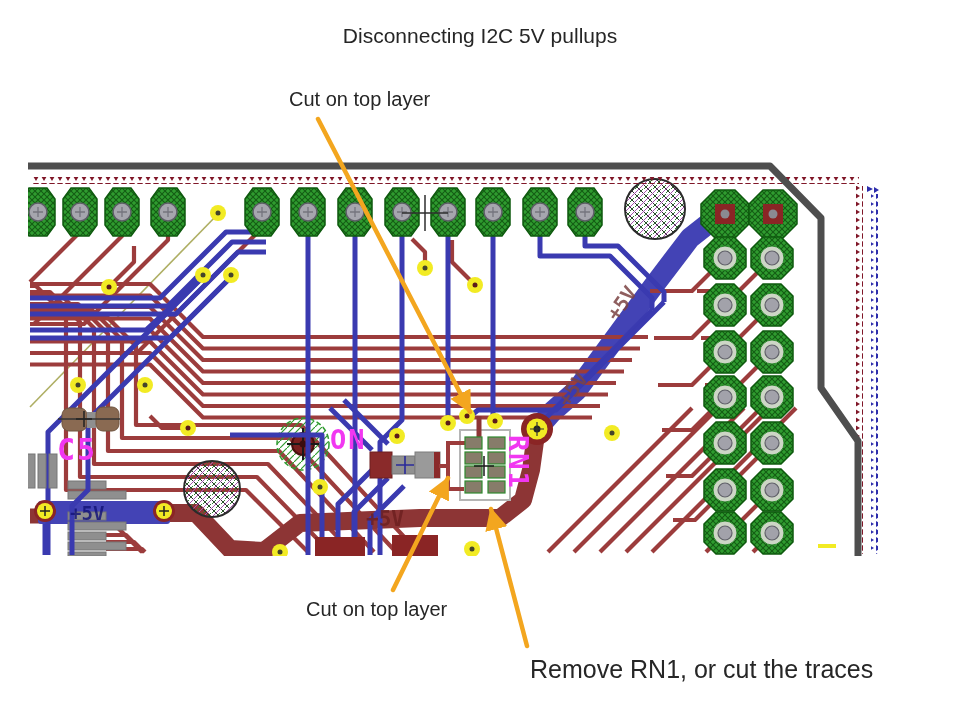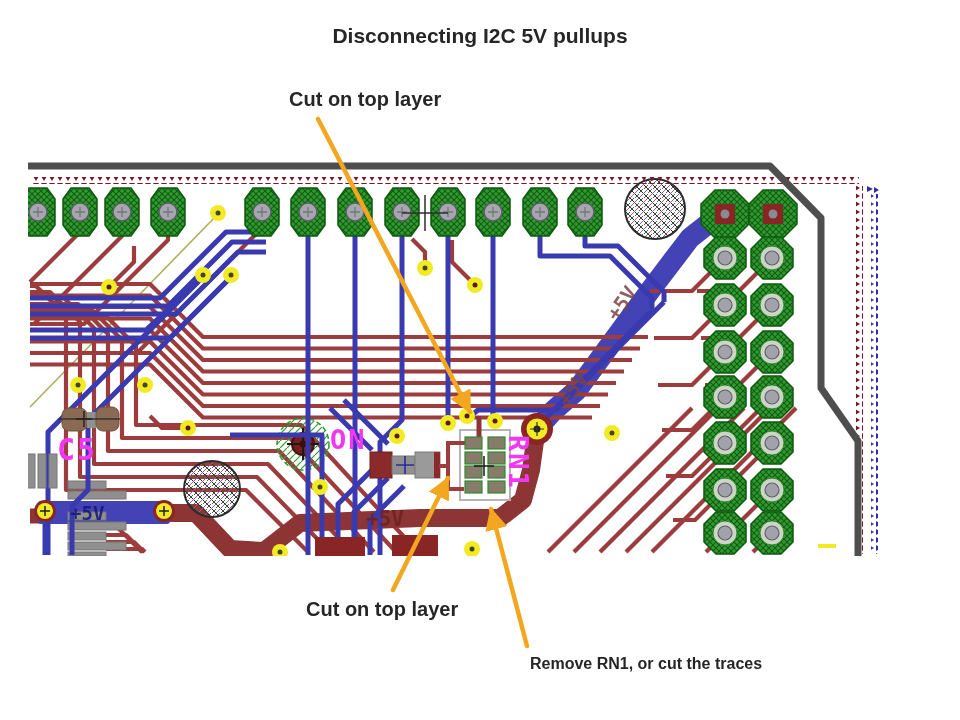--- a/index.html
+++ b/index.html
@@ -1,22 +1,22 @@
 <!DOCTYPE html>
 <html style="--slide-text: #262626; --trace-red: #9c3c3c; --thick-maroon: #8d3535; --trace-blue: #3a3ab0; --thick-blue: #4343b5; --pad-green: #2f9b2f; --pad-hatch: #135c13; --via-yellow: #f2eb24; --silk-magenta: #f137f1; --board-gray: #4e4e4e; --keepout-red: #801728; --keepout-blue: #2d2dac; --olive: #a0a048; --arrow-orange: #f3a61f; --net-maroon: #7c4444; --net-dark-red: #6e2020; --net-dark-blue: #15157a;"><head>
 <meta charset="utf-8">
 <style>
   html,body{margin:0;padding:0;background:#888;}
   #slide{position:relative;width:960px;height:720px;background:#ffffff;overflow:hidden;
          font-family:"Liberation Sans",sans-serif;}
-  .slide-text{position:absolute;color:var(--slide-text,#262626);white-space:nowrap;font-weight:bold;}
+  .slide-text{position:absolute;color:var(--slide-text,#262626);white-space:nowrap;}
   #title{top:24px;left:0;right:0;text-align:center;font-size:21px;}
   #cut-top{top:88px;left:289px;font-size:20px;}
   #cut-bottom{top:598px;left:306px;font-size:20px;}
-  #remove-rn1{top:655px;left:530px;font-size:16px;}
+  #remove-rn1{top:655px;left:530px;font-size:25px;}
   svg text{user-select:none;}
   .sR{stroke:var(--trace-red,#9c3c3c);fill:none;}
   .sRt{stroke:var(--thick-maroon,#8d3535);fill:none;}
   .sB{stroke:var(--trace-blue,#3a3ab0);fill:none;}
   .sBt{stroke:var(--thick-blue,#4343b5);fill:none;}
   .olv{stroke:var(--olive,#a0a048);fill:none;}
   .fY{fill:var(--via-yellow,#f2eb24);}
   .fMag{fill:var(--silk-magenta,#f137f1);font-family:"DejaVu Sans Mono",monospace;font-weight:bold;}
   .netlbl{font-family:"DejaVu Sans Mono",monospace;font-weight:bold;opacity:.85;}
   .outline{stroke:var(--board-gray,#4e4e4e);}

